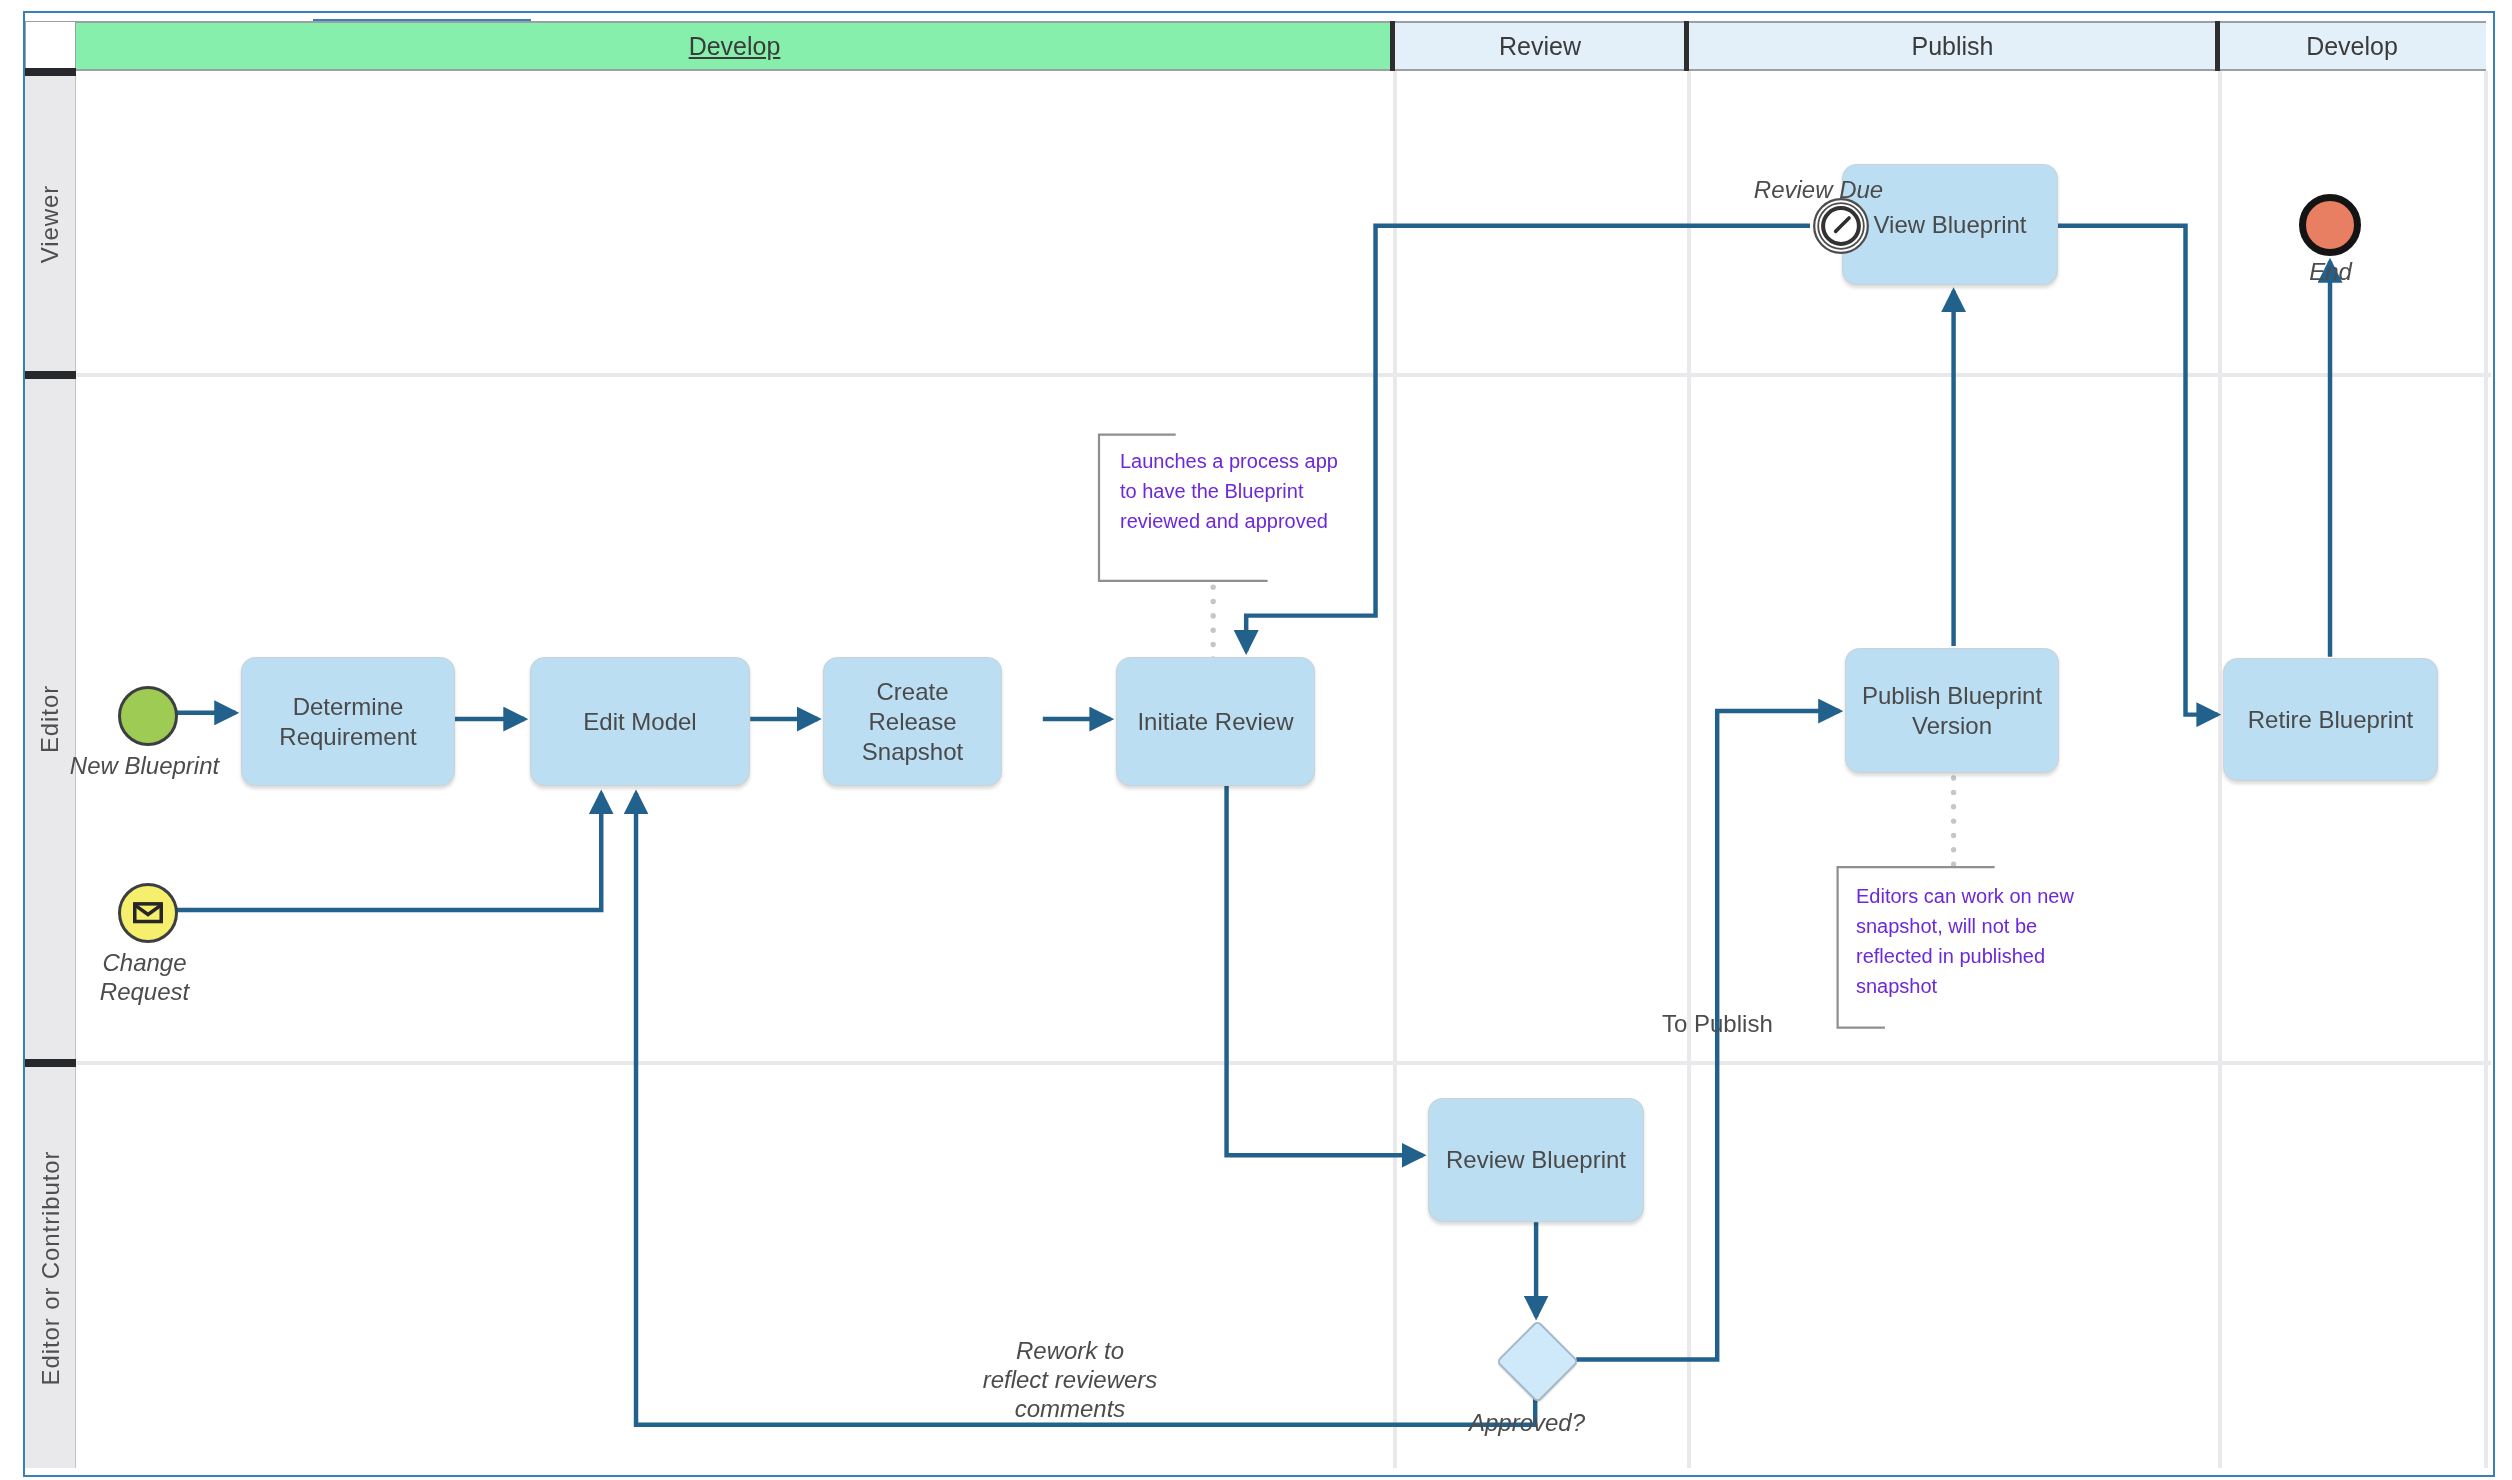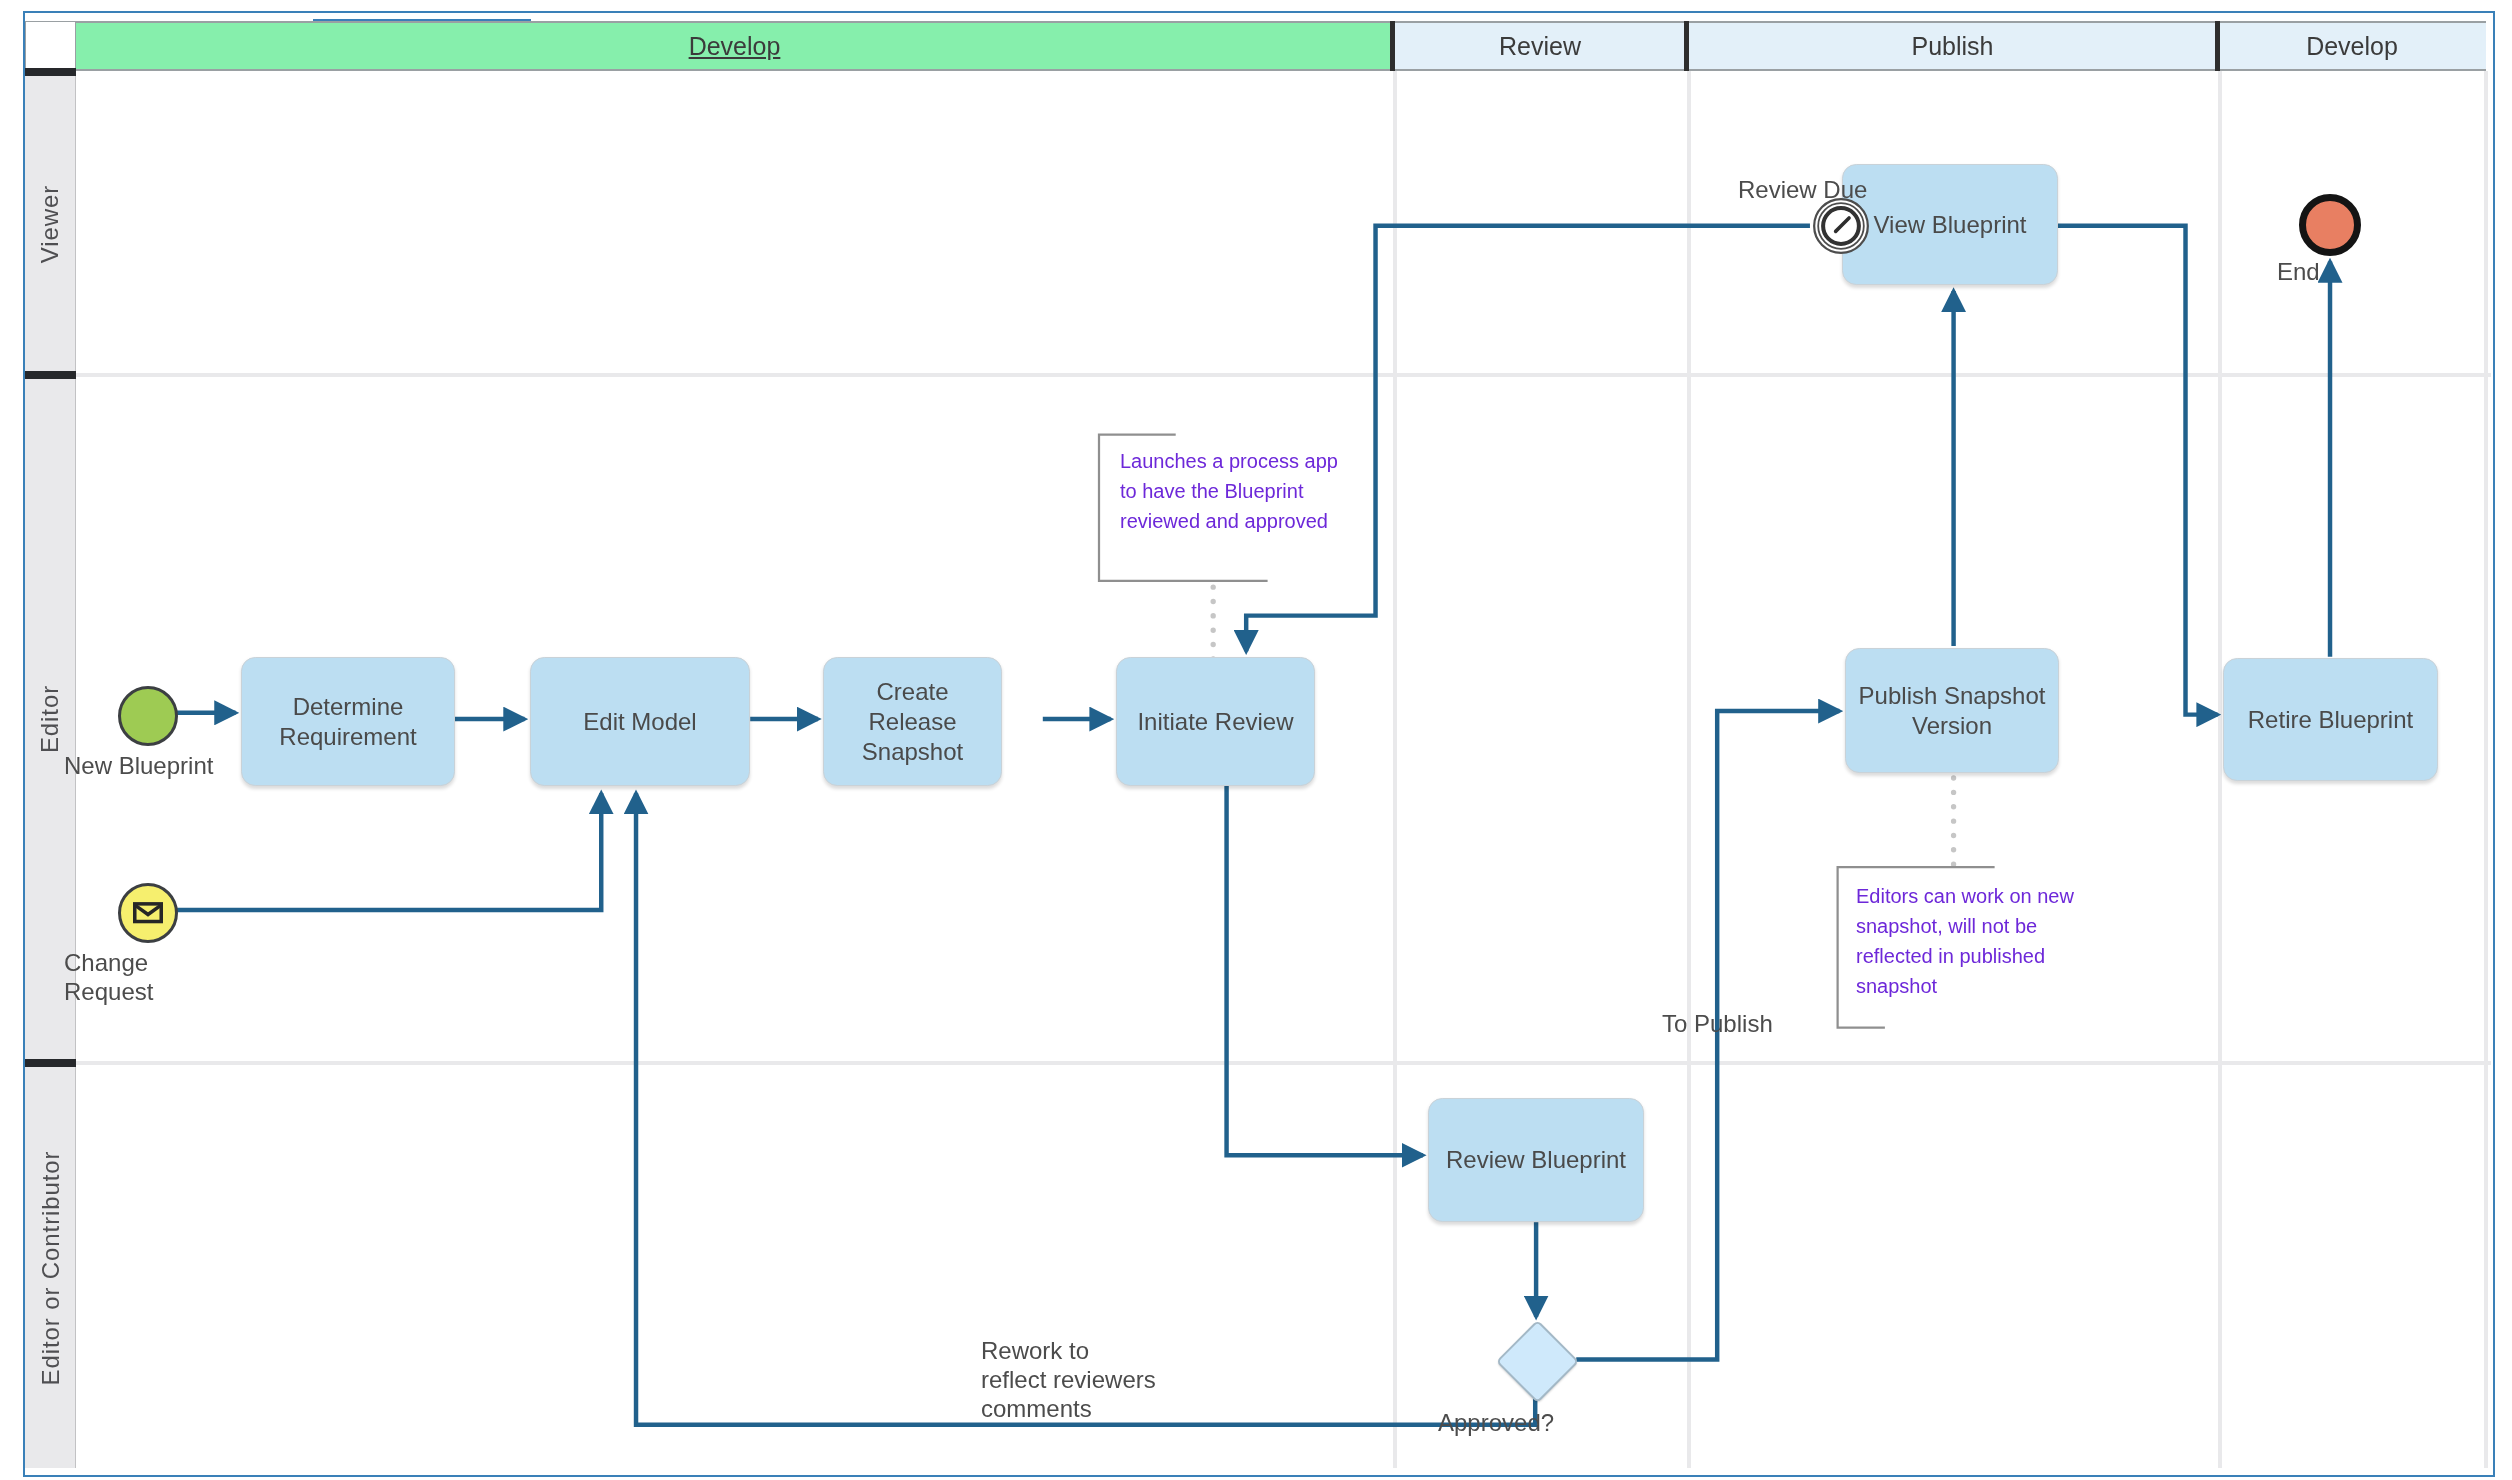--- a/index.html
+++ b/index.html
@@ -26,21 +26,21 @@
   .lane-label span{transform:rotate(-90deg);white-space:nowrap;font-size:24px;color:#4f4f52;letter-spacing:0.9px;}
   
   .vgrid{position:absolute;top:71px;height:1397px;width:3.6px;background:#e9e9eb;}
   .hgrid{position:absolute;left:76px;width:2415px;height:3.6px;background:#e9e9eb;}
   
   .task{position:absolute;background:#bcdef2;border:1.8px solid #c9d2d8;border-radius:14.3px;
         box-shadow:0 2.7px 3.6px rgba(0,0,0,.14);display:flex;align-items:center;justify-content:center;
         text-align:center;font-size:24px;line-height:30px;color:#4a4a4a;padding:5.4px;box-sizing:border-box;}
   .event{position:absolute;border-radius:50%;box-sizing:content-box;}
   .label{position:absolute;font-size:24px;line-height:29px;color:#4c4c4c;}
-  .center{}
+  .center{text-align:center;font-style:italic;}
   .gw{position:absolute;left:1508px;top:1332px;width:55px;height:55px;background:#cfe9fb;
       border:2.7px solid #a3b8c6;border-radius:5.4px;transform:rotate(45deg);box-shadow:0.9px 0.9px 1.8px rgba(0,0,0,.15);}
   .ann-text{position:absolute;font-size:20px;line-height:30px;color:#6d28d9;margin-left:8px;}
   svg.overlay{position:absolute;left:0;top:0;}
 </style>
 </head>
 <body>
 
 <div id="canvas">
 
@@ -125,21 +125,21 @@
   <div class="task" style="left:823px;top:657px;width:179px;height:129px;">
       <span>Create Release Snapshot</span>
     </div>
   <div class="task" style="left:1116px;top:657px;width:199px;height:129px;">
       <span>Initiate Review</span>
     </div>
   <div class="task" style="left:1428px;top:1098px;width:216px;height:124px;">
       <span>Review Blueprint</span>
     </div>
   <div class="task" style="left:1845px;top:648px;width:214px;height:125px;">
-      <span>Publish Snapshot Version</span>
+      <span>Publish Blueprint Version</span>
     </div>
   <div class="task" style="left:1842px;top:164px;width:216px;height:121px;">
       <span>View Blueprint</span>
     </div>
   <div class="task" style="left:2223px;top:658px;width:215px;height:123px;">
       <span>Retire Blueprint</span>
     </div>
 
   <div class="event" style="left:118px;top:686px;width:54px;height:54px;background:#9ecb53;border:3.6px solid #3c3f42;"></div>
   <div class="label center" style="left:64px;top:751px;width:161px;">New Blueprint</div>

